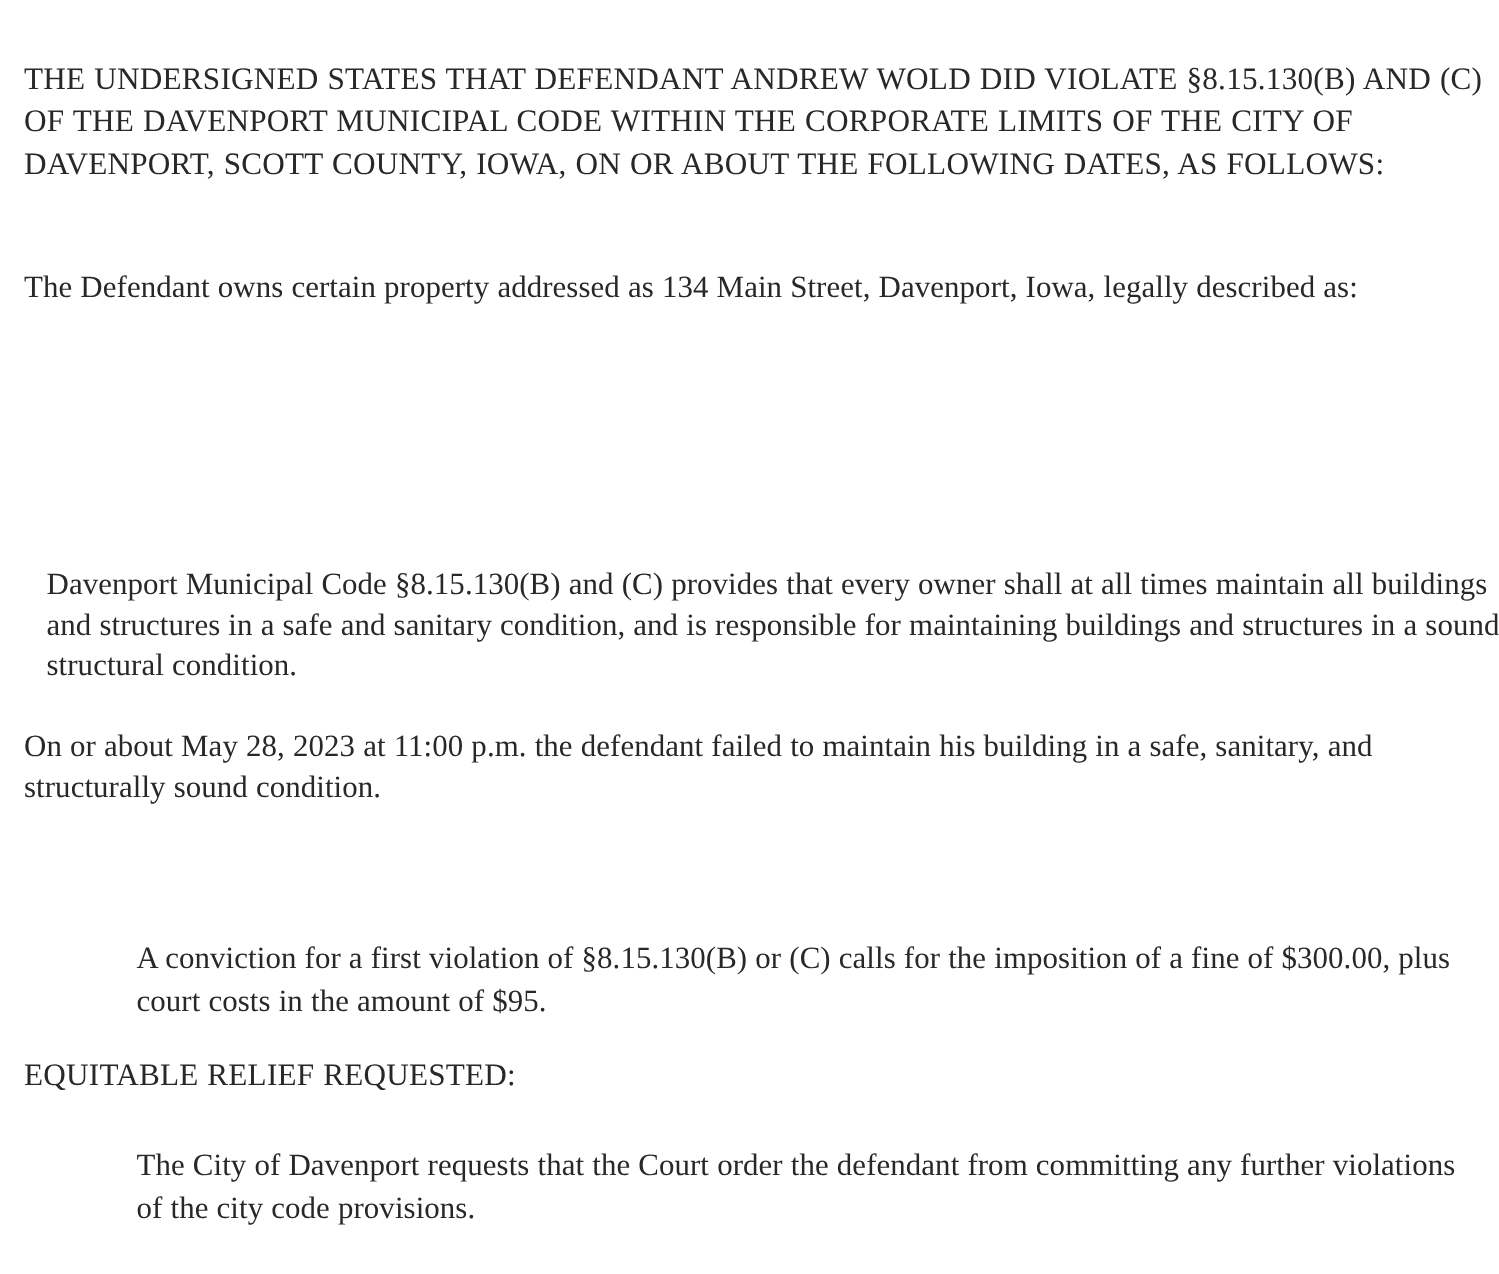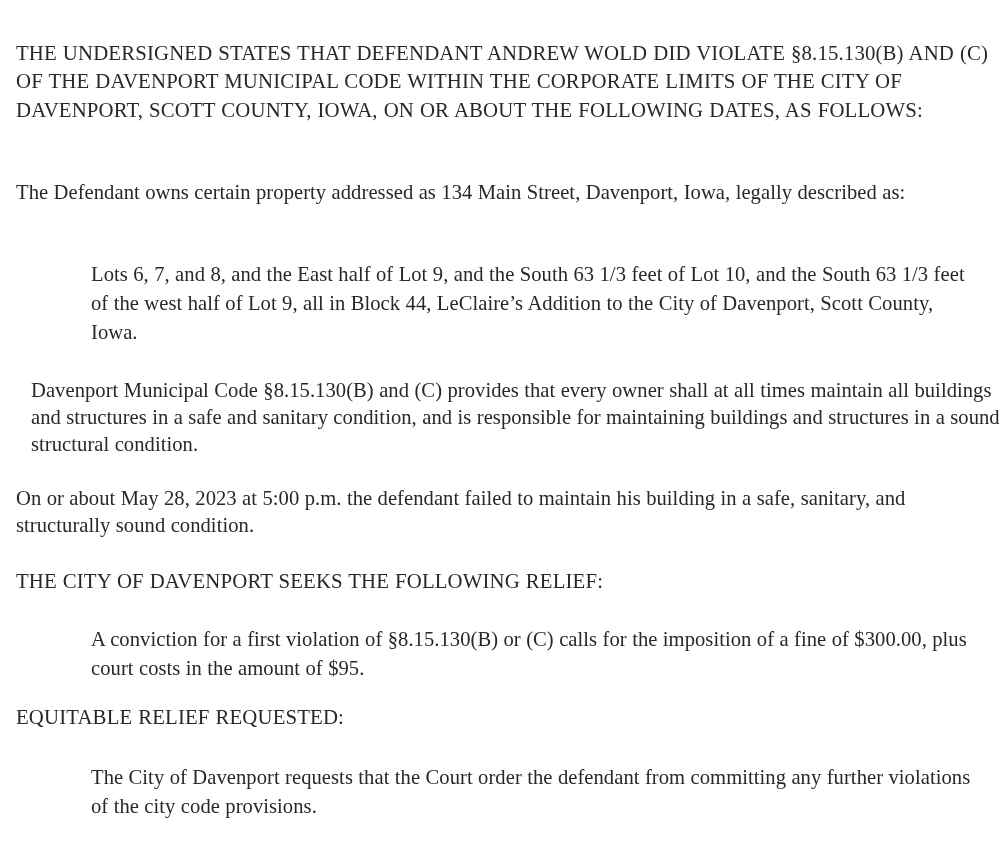--- a/index.html
+++ b/index.html
@@ -79,27 +79,25 @@
 </style>
 </head>
 <body style="background: rgb(255, 255, 255); color: rgb(40, 40, 40);">
 
 <div id="page" style="background: rgb(255, 255, 255);">
 
   <p class="block caps-head" style="top: 18px;">THE UNDERSIGNED STATES THAT DEFENDANT ANDREW WOLD DID VIOLATE §8.15.130(B) AND (C) OF THE DAVENPORT MUNICIPAL CODE WITHIN THE CORPORATE LIMITS OF THE CITY OF DAVENPORT, SCOTT COUNTY, IOWA, ON OR ABOUT THE FOLLOWING DATES, AS FOLLOWS:</p>
 
   <p class="block para" style="top: 158px;">The Defendant owns certain property addressed as 134 Main Street, Davenport, Iowa, legally described as:</p>
 
-  <p class="block indent" style="top: 239px;">Lots 6, 7, and 8, and the East half of Lot 9, and the South 63 1/3 feet of Lot 10, and the South 63 1/3 feet of the west half of Lot 9, all in Block 44, LeClaire’s Addition to the City of Davenport, Scott County, Iowa.</p>
 
   <p class="block para tight" style="top: 356px; margin-left: 15px;">Davenport Municipal Code §8.15.130(B) and (C) provides that every owner shall at all times maintain all buildings and structures in a safe and sanitary condition, and is responsible for maintaining buildings and structures in a sound structural condition.</p>
 
-  <p class="block para" style="top: 464px;">On or about May 28, 2023 at 5:00 p.m. the defendant failed to maintain his building in a safe, sanitary, and structurally sound condition.</p>
+  <p class="block para" style="top: 464px;">On or about May 28, 2023 at 11:00 p.m. the defendant failed to maintain his building in a safe, sanitary, and structurally sound condition.</p>
 
-  <p class="block caps-sub" style="top: 546px;">THE CITY OF DAVENPORT SEEKS THE FOLLOWING RELIEF:</p>
 
   <p class="block indent" style="top: 604px;">A conviction for a first violation of §8.15.130(B) or (C) calls for the imposition of a fine of $300.00, plus court costs in the amount of $95.</p>
 
   <p class="block indent" style="top: 742px;">The City of Davenport requests that the Court order the defendant from committing any further violations of the city code provisions.</p>
 
   <p class="block caps-sub" style="top: 682px;">EQUITABLE RELIEF REQUESTED:</p>
 
 </div>
 
 </body></html>

